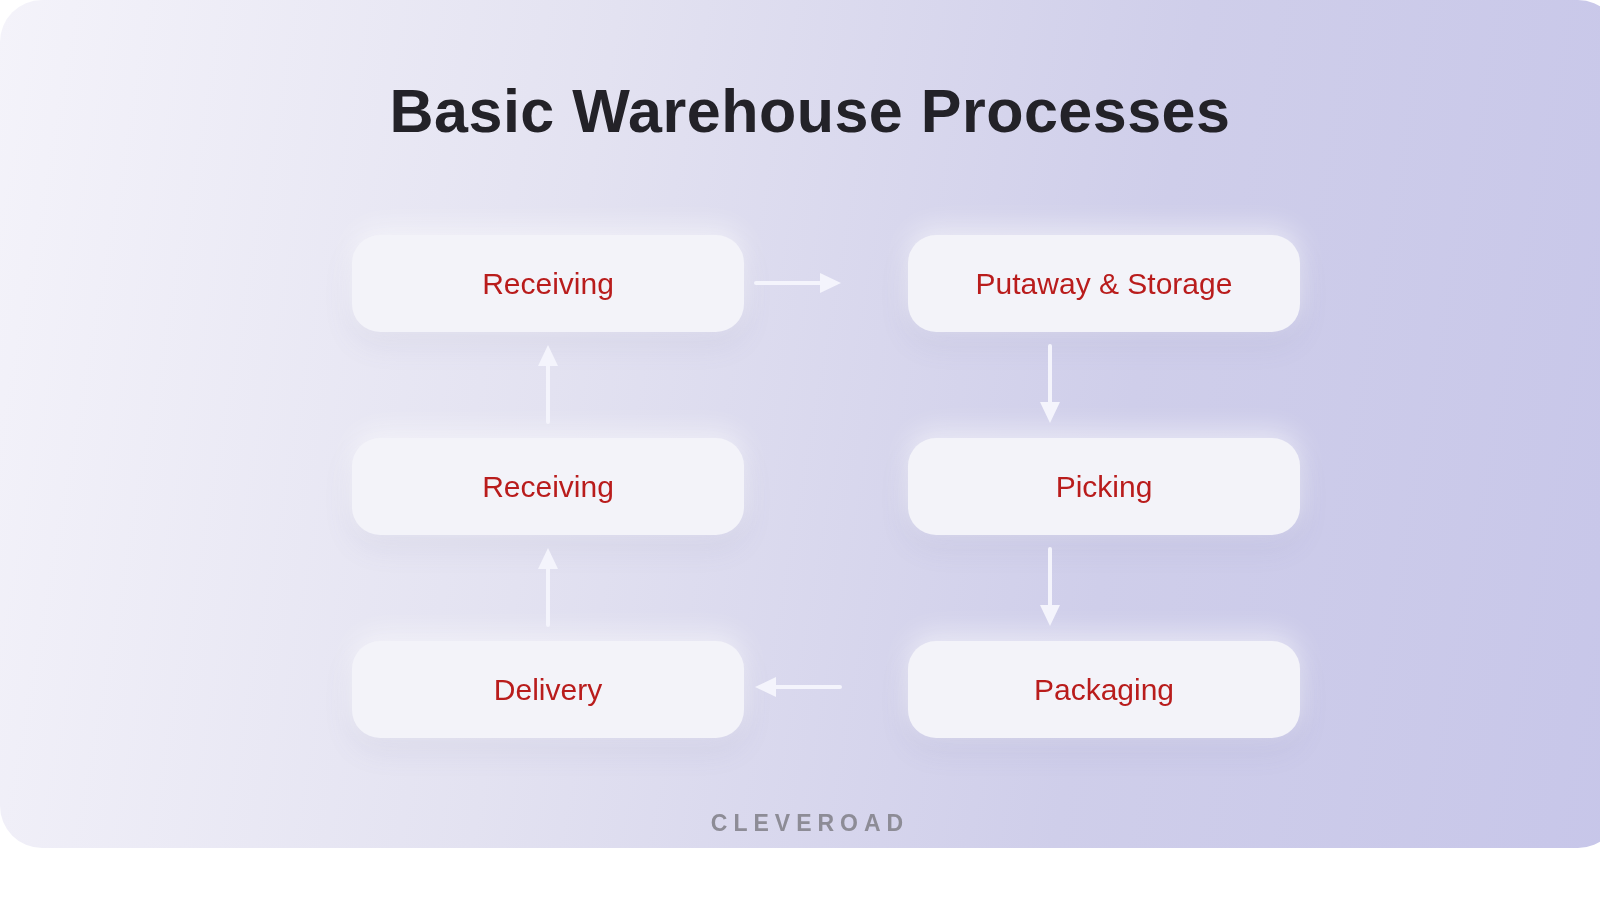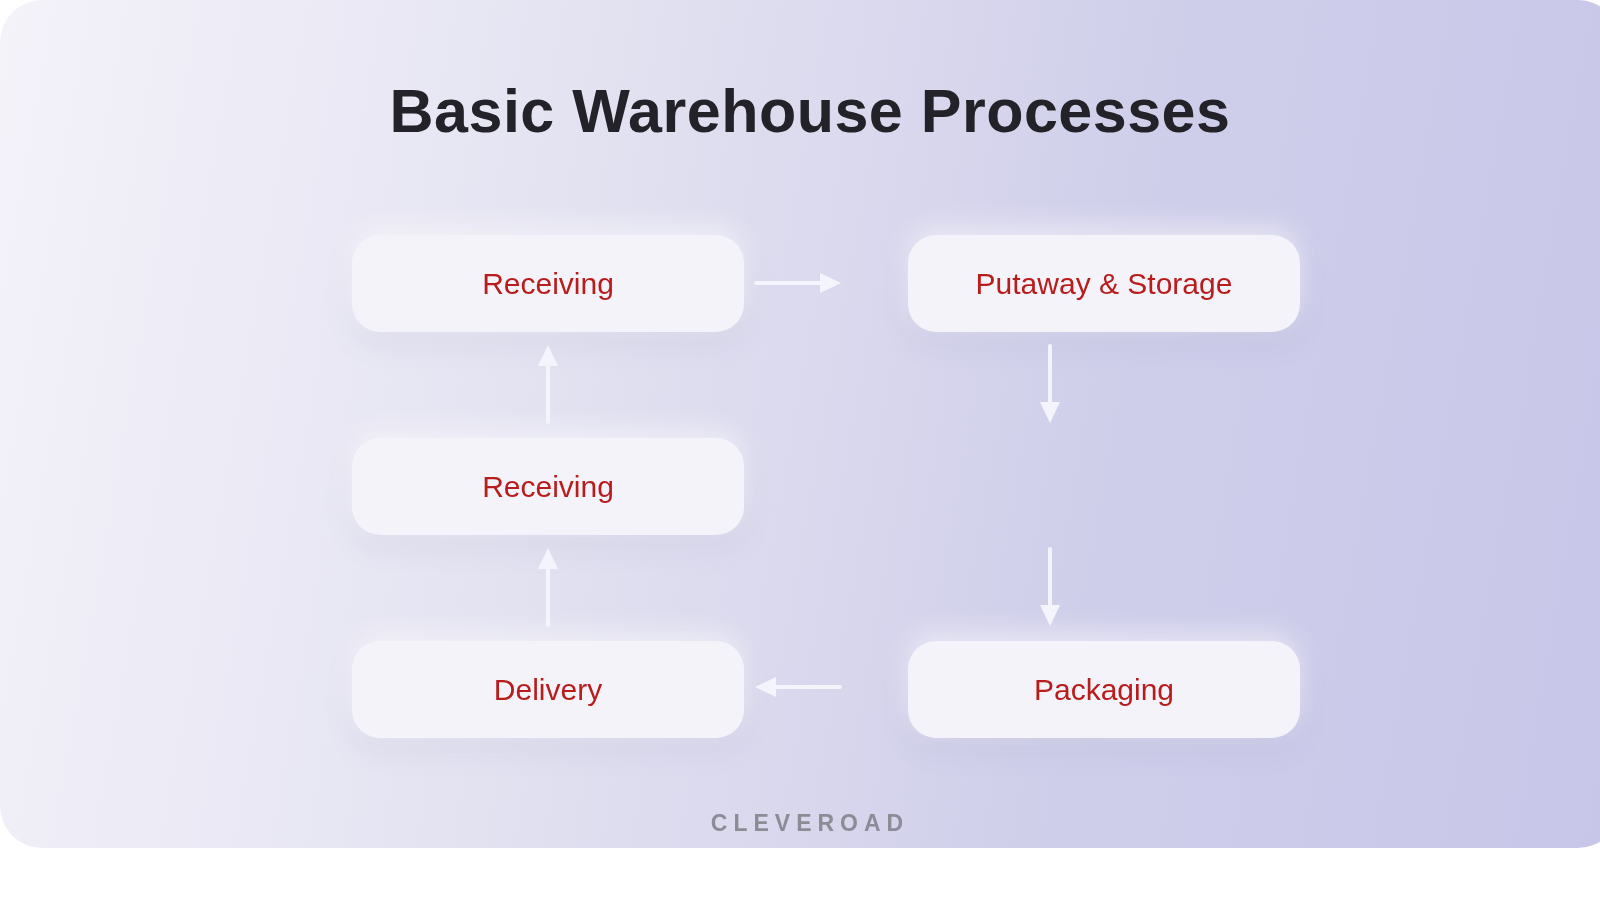--- a/index.html
+++ b/index.html
@@ -78,20 +78,23 @@
 
     <div class="node col-left row-1">
       <span>Receiving</span>
     </div>
     <div class="node col-right row-1">
       <span>Putaway &amp; Storage</span>
     </div>
     <div class="node col-left row-2">
       <span>Receiving</span>
     </div>
+    <div class="node col-right row-2">
+      <span>Picking</span>
+    </div>
     <div class="node col-left row-3">
       <span>Delivery</span>
     </div>
     <div class="node col-right row-3">
       <span>Packaging</span>
     </div>
 
     <div class="arrow" style="left:754px; top:270px;">
       <svg width="88" height="26" viewBox="0 0 88 26">
         <line x1="2" y1="13" x2="67" y2="13" stroke="currentColor" stroke-width="4" stroke-linecap="round"></line>

